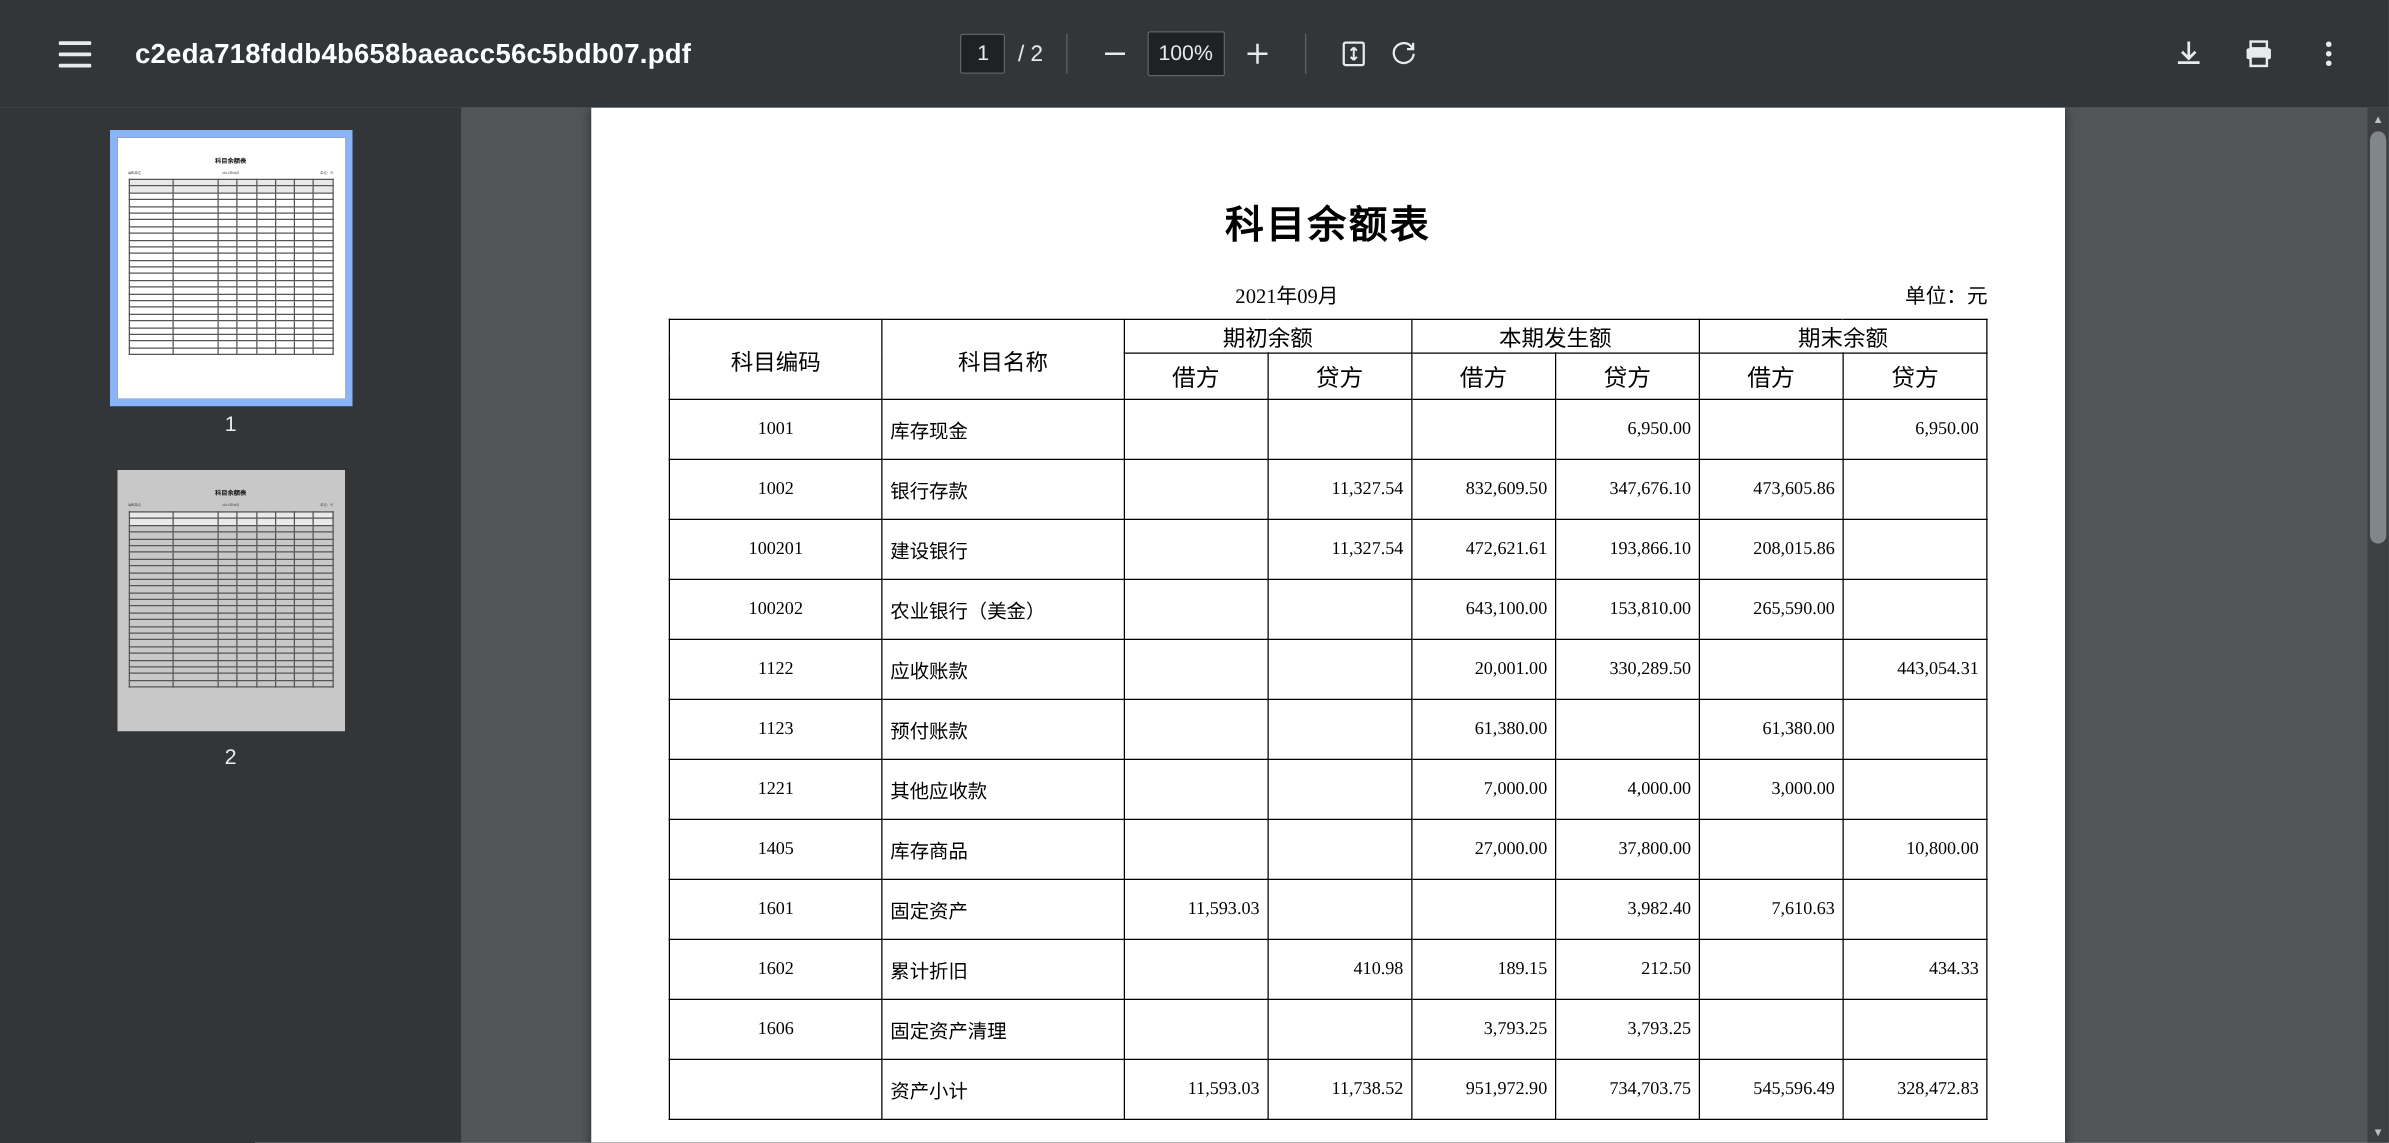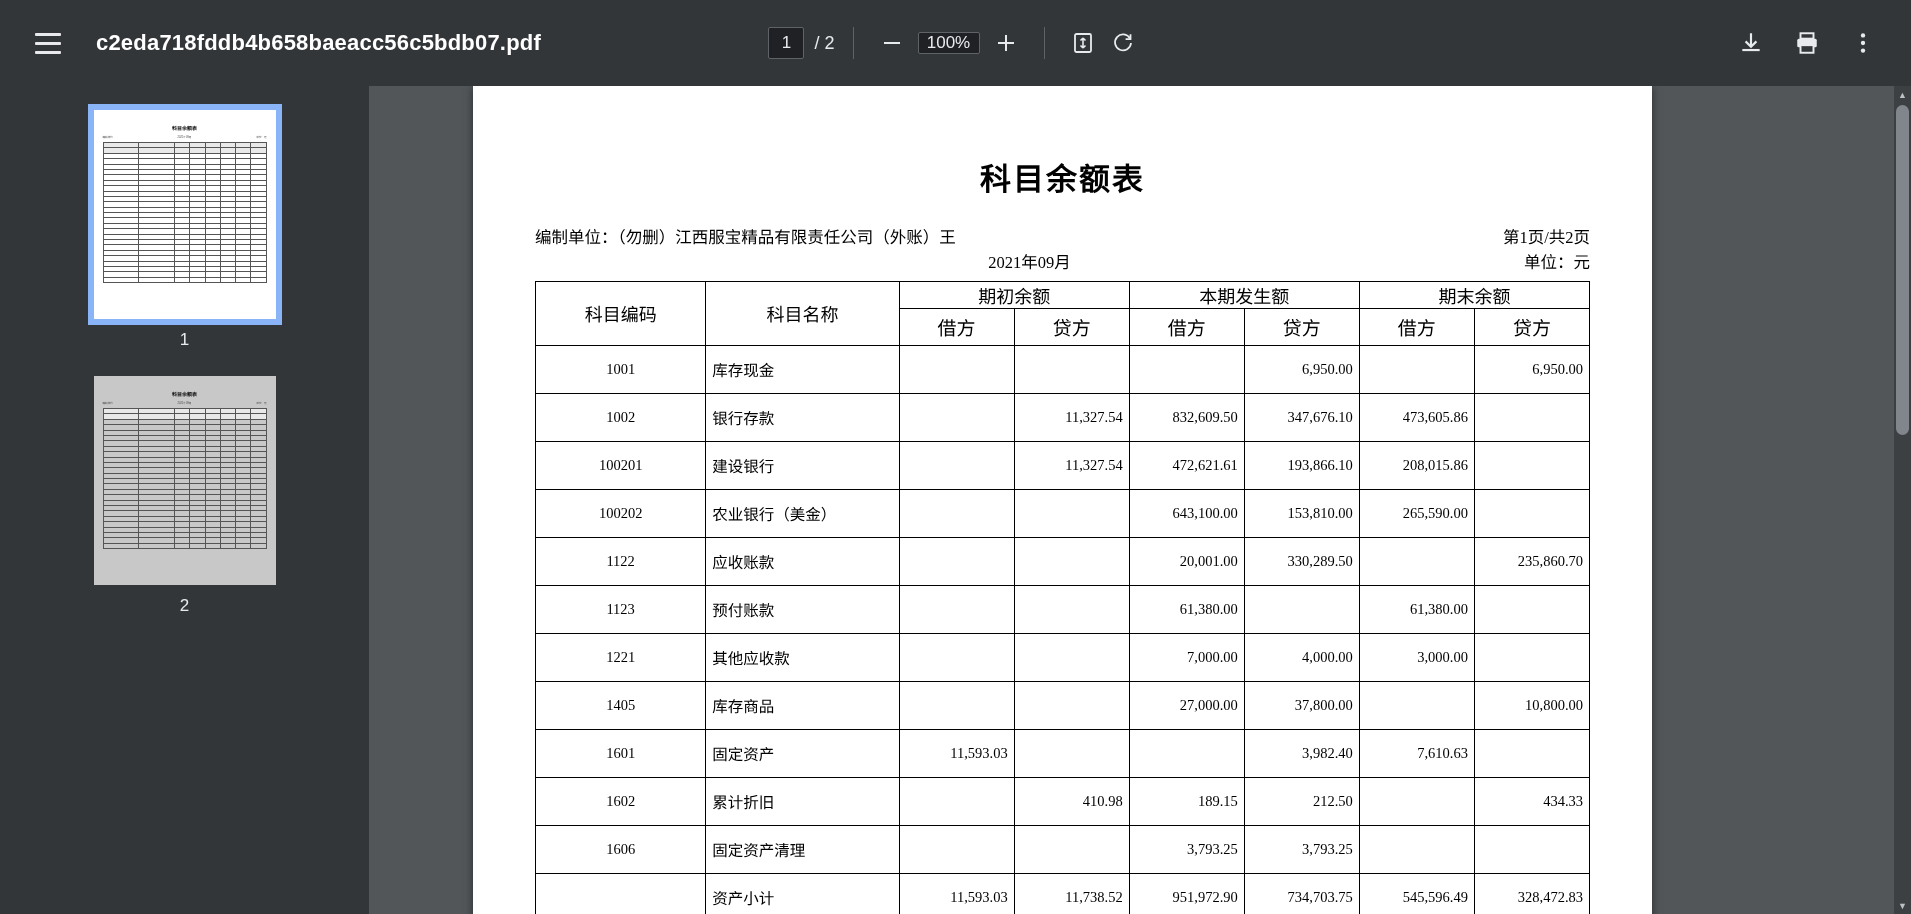--- a/index.html
+++ b/index.html
@@ -13,21 +13,21 @@
 
   
   #toolbar {
     position: absolute; top: 0; left: 0;
     width: 1911px; height: 86px;
     background: #323639;
     display: flex; align-items: center;
     color: #e8eaed;
     user-select: none;
   }
-  .tb-left { display: flex; align-items: center; padding-left: 26px; flex: 0 0 auto; }
+  .tb-left { display: flex; align-items: center; padding-left: 38px; flex: 0 0 auto; }
   .hamburger {
     width: 44px; height: 44px;
     display: flex; flex-direction: column; justify-content: center; align-items: center;
     cursor: pointer; border-radius: 50%;
   }
   .hamburger span {
     display: block; width: 26px; height: 3px; background: #e8eaed; margin: 3px 0; border-radius: 1px;
   }
   #doc-title {
     font-size: 22px; font-weight: bold; color: #fff;
@@ -54,21 +54,21 @@
   .divider {
     width: 1px; height: 32px; background: #5f6368; margin: 0 18px;
   }
   .round-btn {
     width: 40px; height: 40px; border-radius: 50%;
     display: flex; align-items: center; justify-content: center;
     cursor: pointer; color: #e8eaed; font-size: 26px; line-height: 1;
     background: transparent; border: none;
   }
   #zoom-level {
-    min-width: 62px; height: 22px;
+    min-width: 62px; height: 36px;
     background: #202124; color: #e8eaed;
     border: 1px solid #5f6368; border-radius: 2px;
     display: flex; align-items: center; justify-content: center;
     font-size: 17px; margin: 0 6px;
   }
   .tb-right {
     margin-left: auto; display: flex; align-items: center; gap: 12px;
     padding-right: 26px; flex: 0 0 auto; z-index: 3;
   }
   .icon-btn {
@@ -817,26 +817,20 @@
     <div class="thumb-label">2</div>
   </div>
 </div>
 
 <div id="viewer">
   <div id="page-canvas">
     <div class="doc-inner">
 
       <div class="doc-title">科目余额表</div>
 
-      <div class="meta-row">
-        <div class="meta-left">
-          <span>编制单位：</span><span>（勿删）江西服宝精品有限责任公司（外账）王</span>
-        </div>
-        <div class="meta-right">第1页/共2页</div>
-      </div>
 
       <div class="meta-center-line">
         <span style="flex:1;"></span>
         <span>2021年09月</span>
         <span style="flex:1;"></span>
         <span>单位：元</span>
       </div>
 
       <table class="acct">
         <thead>
@@ -898,21 +892,21 @@
             <td class="num"></td>
           </tr>
           <tr>
             <td class="code">1122</td>
             <td class="name">应收账款</td>
             <td class="num"></td>
             <td class="num"></td>
             <td class="num">20,001.00</td>
             <td class="num">330,289.50</td>
             <td class="num"></td>
-            <td class="num">235,860.70</td>
+            <td class="num">443,054.31</td>
           </tr>
           <tr>
             <td class="code">1123</td>
             <td class="name">预付账款</td>
             <td class="num"></td>
             <td class="num"></td>
             <td class="num">61,380.00</td>
             <td class="num"></td>
             <td class="num">61,380.00</td>
             <td class="num"></td>

